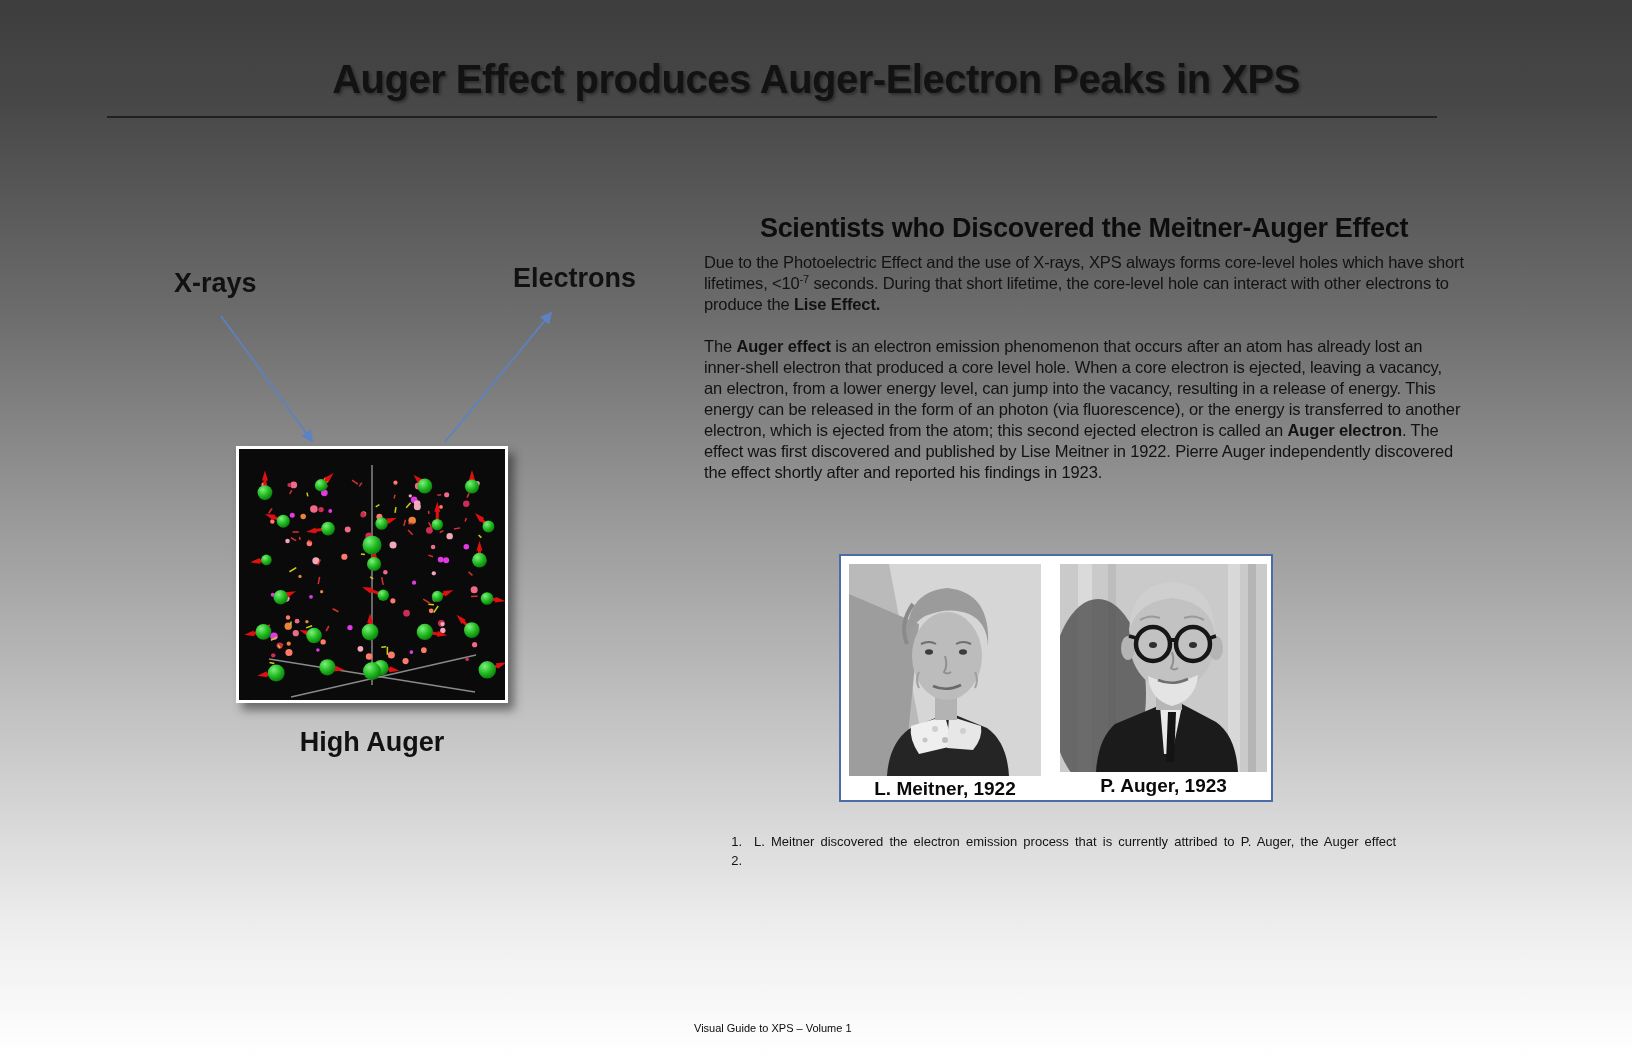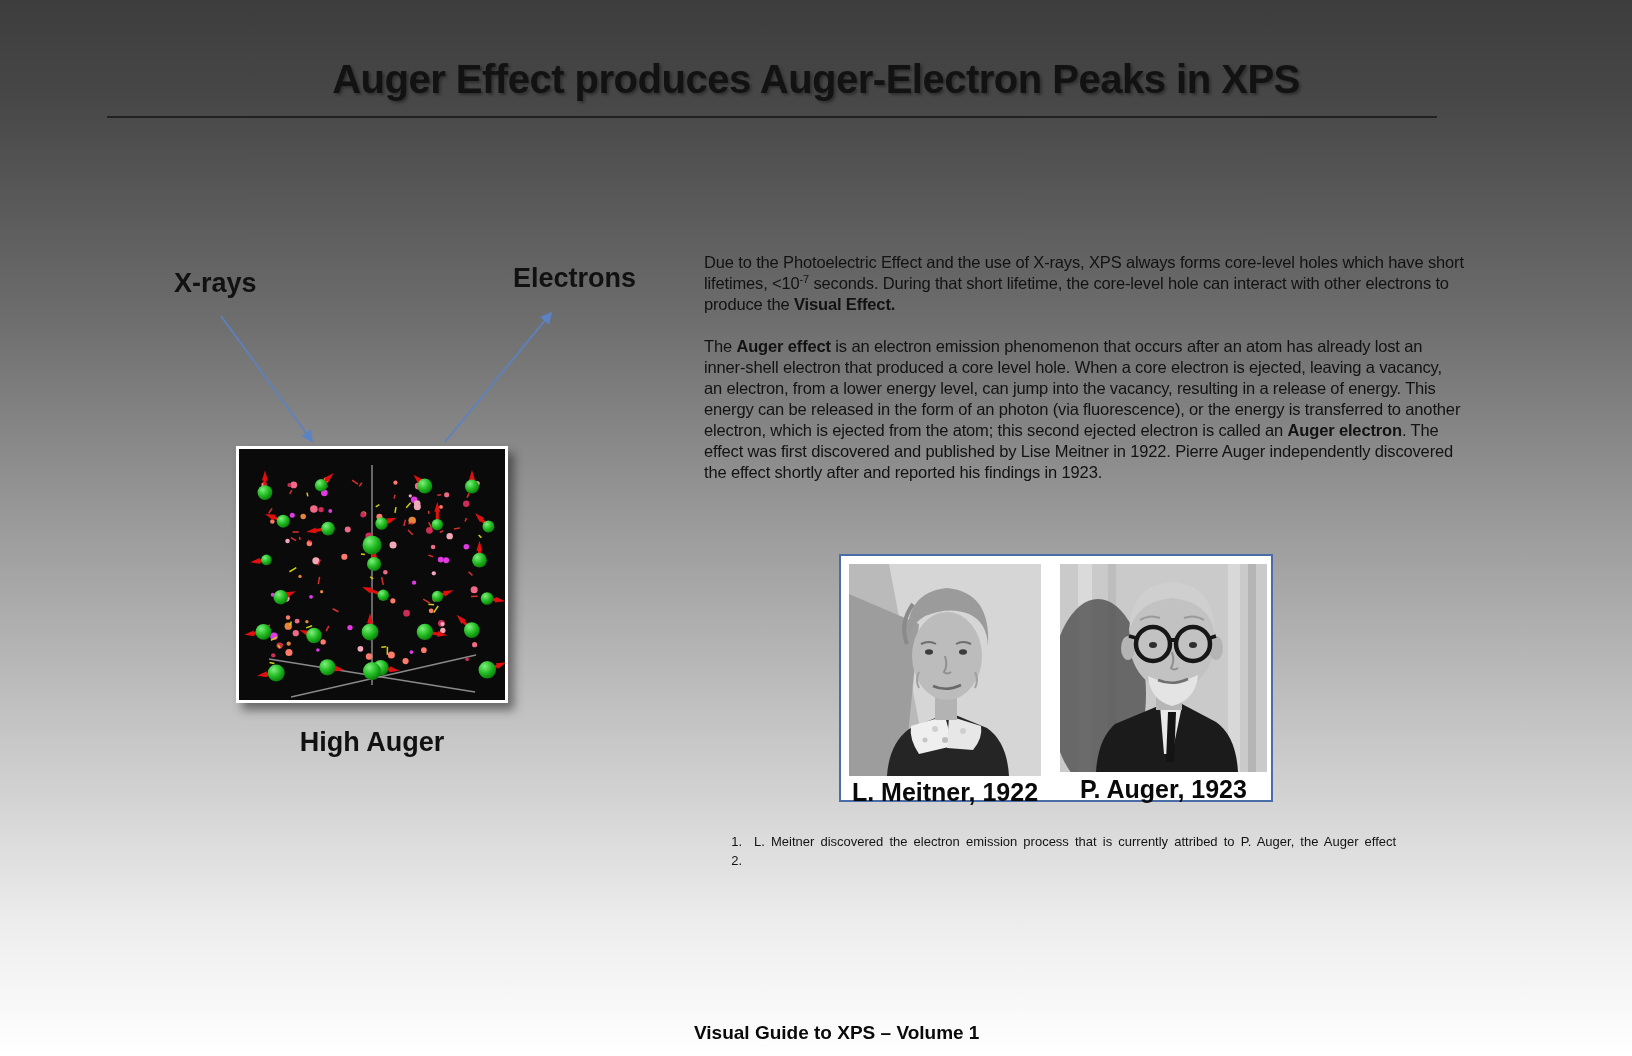--- a/index.html
+++ b/index.html
@@ -31,30 +31,30 @@
   .article-body p{margin:0 0 21px 0;}
   .article-body .b{font-weight:bold;}
   .article-body sup{font-size:11px;line-height:0;}
   
   .photo-panel{position:absolute;left:839px;top:554px;width:430px;height:244px;
     background:#ffffff;border:2px solid var(--frame-blue,#4a6da7);}
   .photo{position:absolute;overflow:hidden;}
   #meitner-photo{left:8px;top:8px;width:192px;height:212px;}
   #auger-photo{left:219px;top:8px;width:207px;height:208px;}
   .photo svg{display:block;width:100%;height:100%;}
-  .photo-caption{position:absolute;font-size:25px;font-weight:bold;color:#0a0a0a;text-align:center;}
+  .photo-caption{position:absolute;font-size:19px;font-weight:bold;color:#0a0a0a;text-align:center;}
   #meitner-caption{left:8px;top:222px;width:192px;}
   #auger-caption{left:219px;top:219px;width:207px;}
   
   .notes{position:absolute;left:726px;top:834px;width:720px;font-size:13px;
     color:#141414;word-spacing:2.5px;}
   .note{display:flex;margin-bottom:4px;}
   .nnum{width:16px;text-align:right;margin-right:12px;flex:none;}
   
-  .footer-text{position:absolute;left:694px;top:1022px;font-size:19px;font-weight:bold;color:#0a0a0a;}
+  .footer-text{position:absolute;left:694px;top:1022px;font-size:11px;font-weight:normal;color:#0a0a0a;}
 </style>
 </head>
 <body>
 
 <div class="slide">
 
   <div class="page-title">Auger Effect produces Auger-Electron Peaks in XPS</div>
   <div class="title-rule"></div>
 
   <div class="beam-label" id="xrays-label">X-rays</div>
@@ -282,22 +282,23 @@
         <circle cx="141.7321244855967" cy="218.88244170096021" r="7.825259344993142" fill="url(#gGrad)"></circle>
         <line x1="248.286951303155" y1="220.83782578875173" x2="261.7166426611797" y2="215.6151680384088" stroke="#e01010" stroke-width="3"></line>
         <polygon points="267.3086706904275,213.4404904714791 259.0678646550329,219.85591974938563 256.89872474467427,214.2781314084634" fill="#e01010"></polygon>
         <circle cx="248.286951303155" cy="220.83782578875173" r="8.771322016460905" fill="url(#gGrad)"></circle>
         <circle cx="133" cy="96" r="9.5" fill="url(#gGrad)"></circle>
         <circle cx="133" cy="222" r="9" fill="url(#gGrad)"></circle>
       </svg>
   </div>
   <div class="hv-caption">High Auger</div>
 
+  <div class="article-heading">Scientists who Discovered the Meitner-Auger Effect</div>
   <div class="article-body">
-      <p><span>Due to the Photoelectric Effect and the use of X-rays, XPS always forms core-level holes which have short lifetimes, &lt;10</span><sup>-7</sup><span> seconds. During that short lifetime, the core-level hole can interact with other electrons to produce the </span><span class="b">Visual Effect.</span></p>
+      <p><span>Due to the Photoelectric Effect and the use of X-rays, XPS always forms core-level holes which have short lifetimes, &lt;10</span><sup>-7</sup><span> seconds. During that short lifetime, the core-level hole can interact with other electrons to produce the </span><span class="b">Lise Effect.</span></p>
       <p><span>The </span><span class="b">Auger effect</span><span> is an electron emission phenomenon that occurs after an atom has already lost an inner-shell electron that produced a core level hole. When a core electron is ejected, leaving a vacancy, an electron, from a lower energy level, can jump into the vacancy, resulting in a release of energy. This energy can be released in the form of an photon (via fluorescence), or the energy is transferred to another electron, which is ejected from the atom; this second ejected electron is called an </span><span class="b">Auger electron</span><span>. The effect was first discovered and published by Lise Meitner in 1922. Pierre Auger independently discovered the effect shortly after and reported his findings in 1923.</span></p>
     </div>
 
   <div class="photo-panel">
     <div class="photo" id="meitner-photo">
       <svg viewBox="0 0 192 212">
         <rect width="192" height="212" fill="#d6d6d6"></rect>
         <polygon points="0,30 70,60 55,212 0,212" fill="#8a8a8a" opacity="0.75"></polygon>
         <polygon points="0,0 40,0 80,212 0,212" fill="#9d9d9d" opacity="0.5"></polygon>
         <path d="M96 150 L60 165 Q40 180 38 212 L160 212 Q158 178 138 164 L104 150 Z" fill="#252525"></path>

